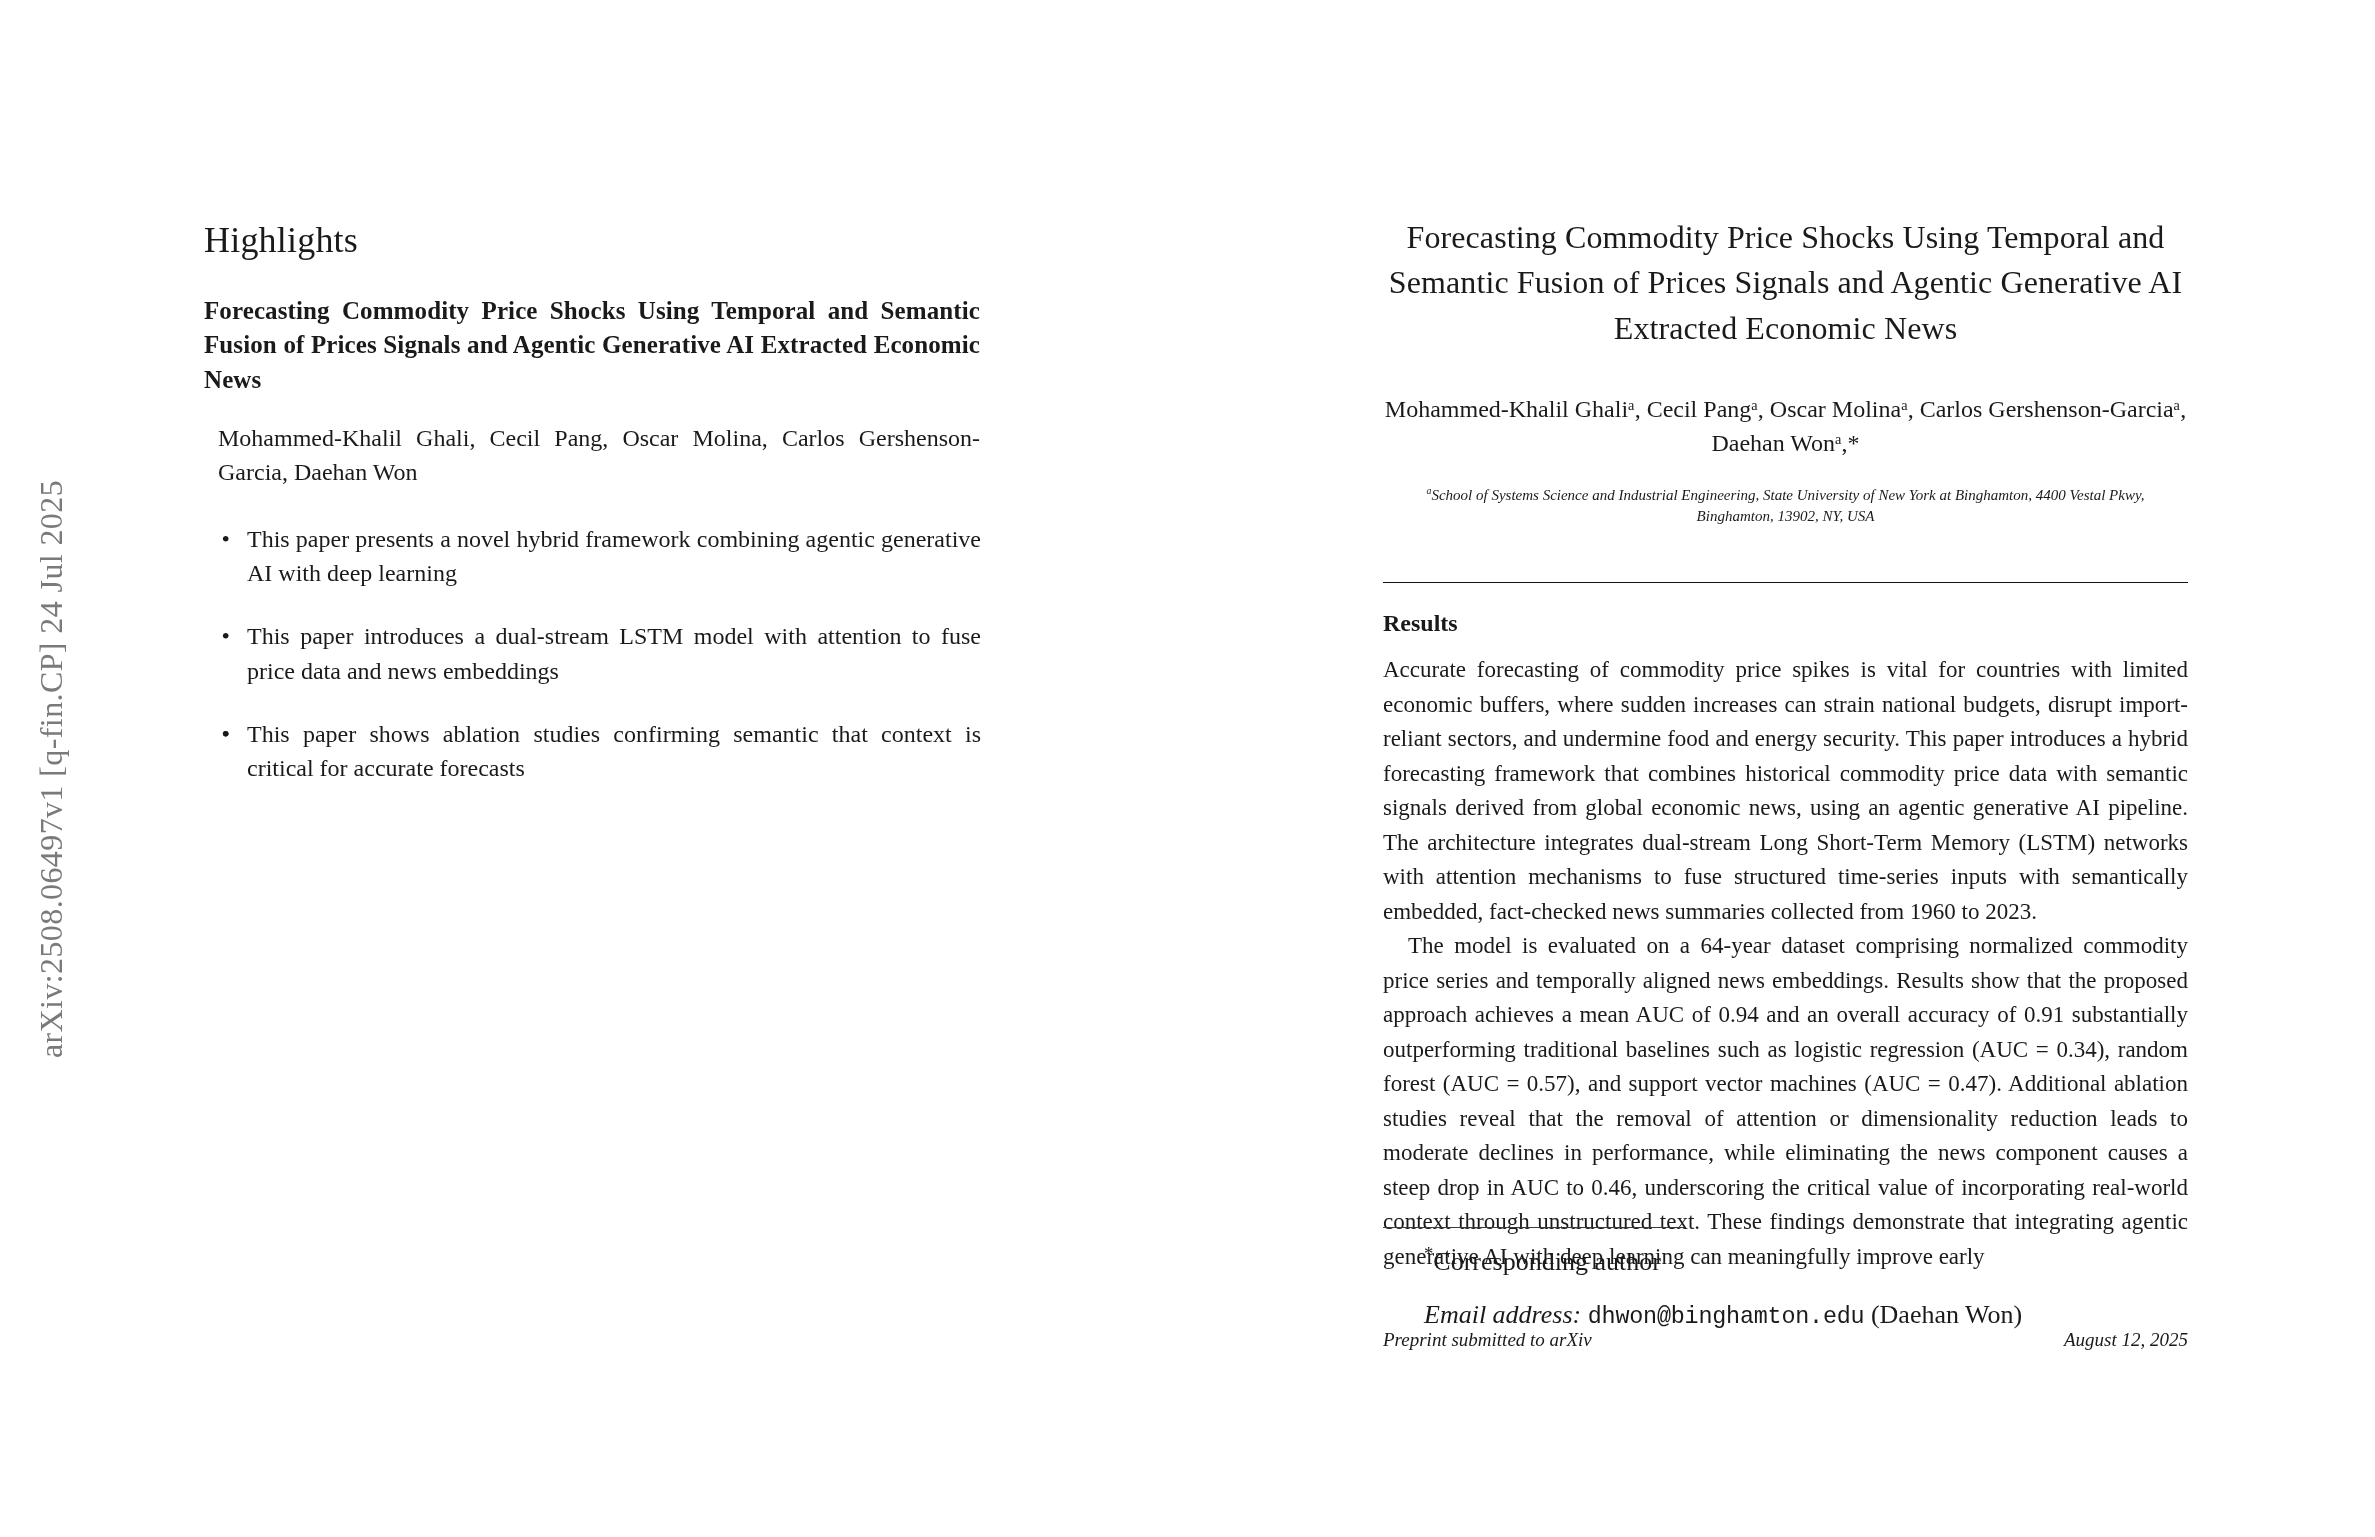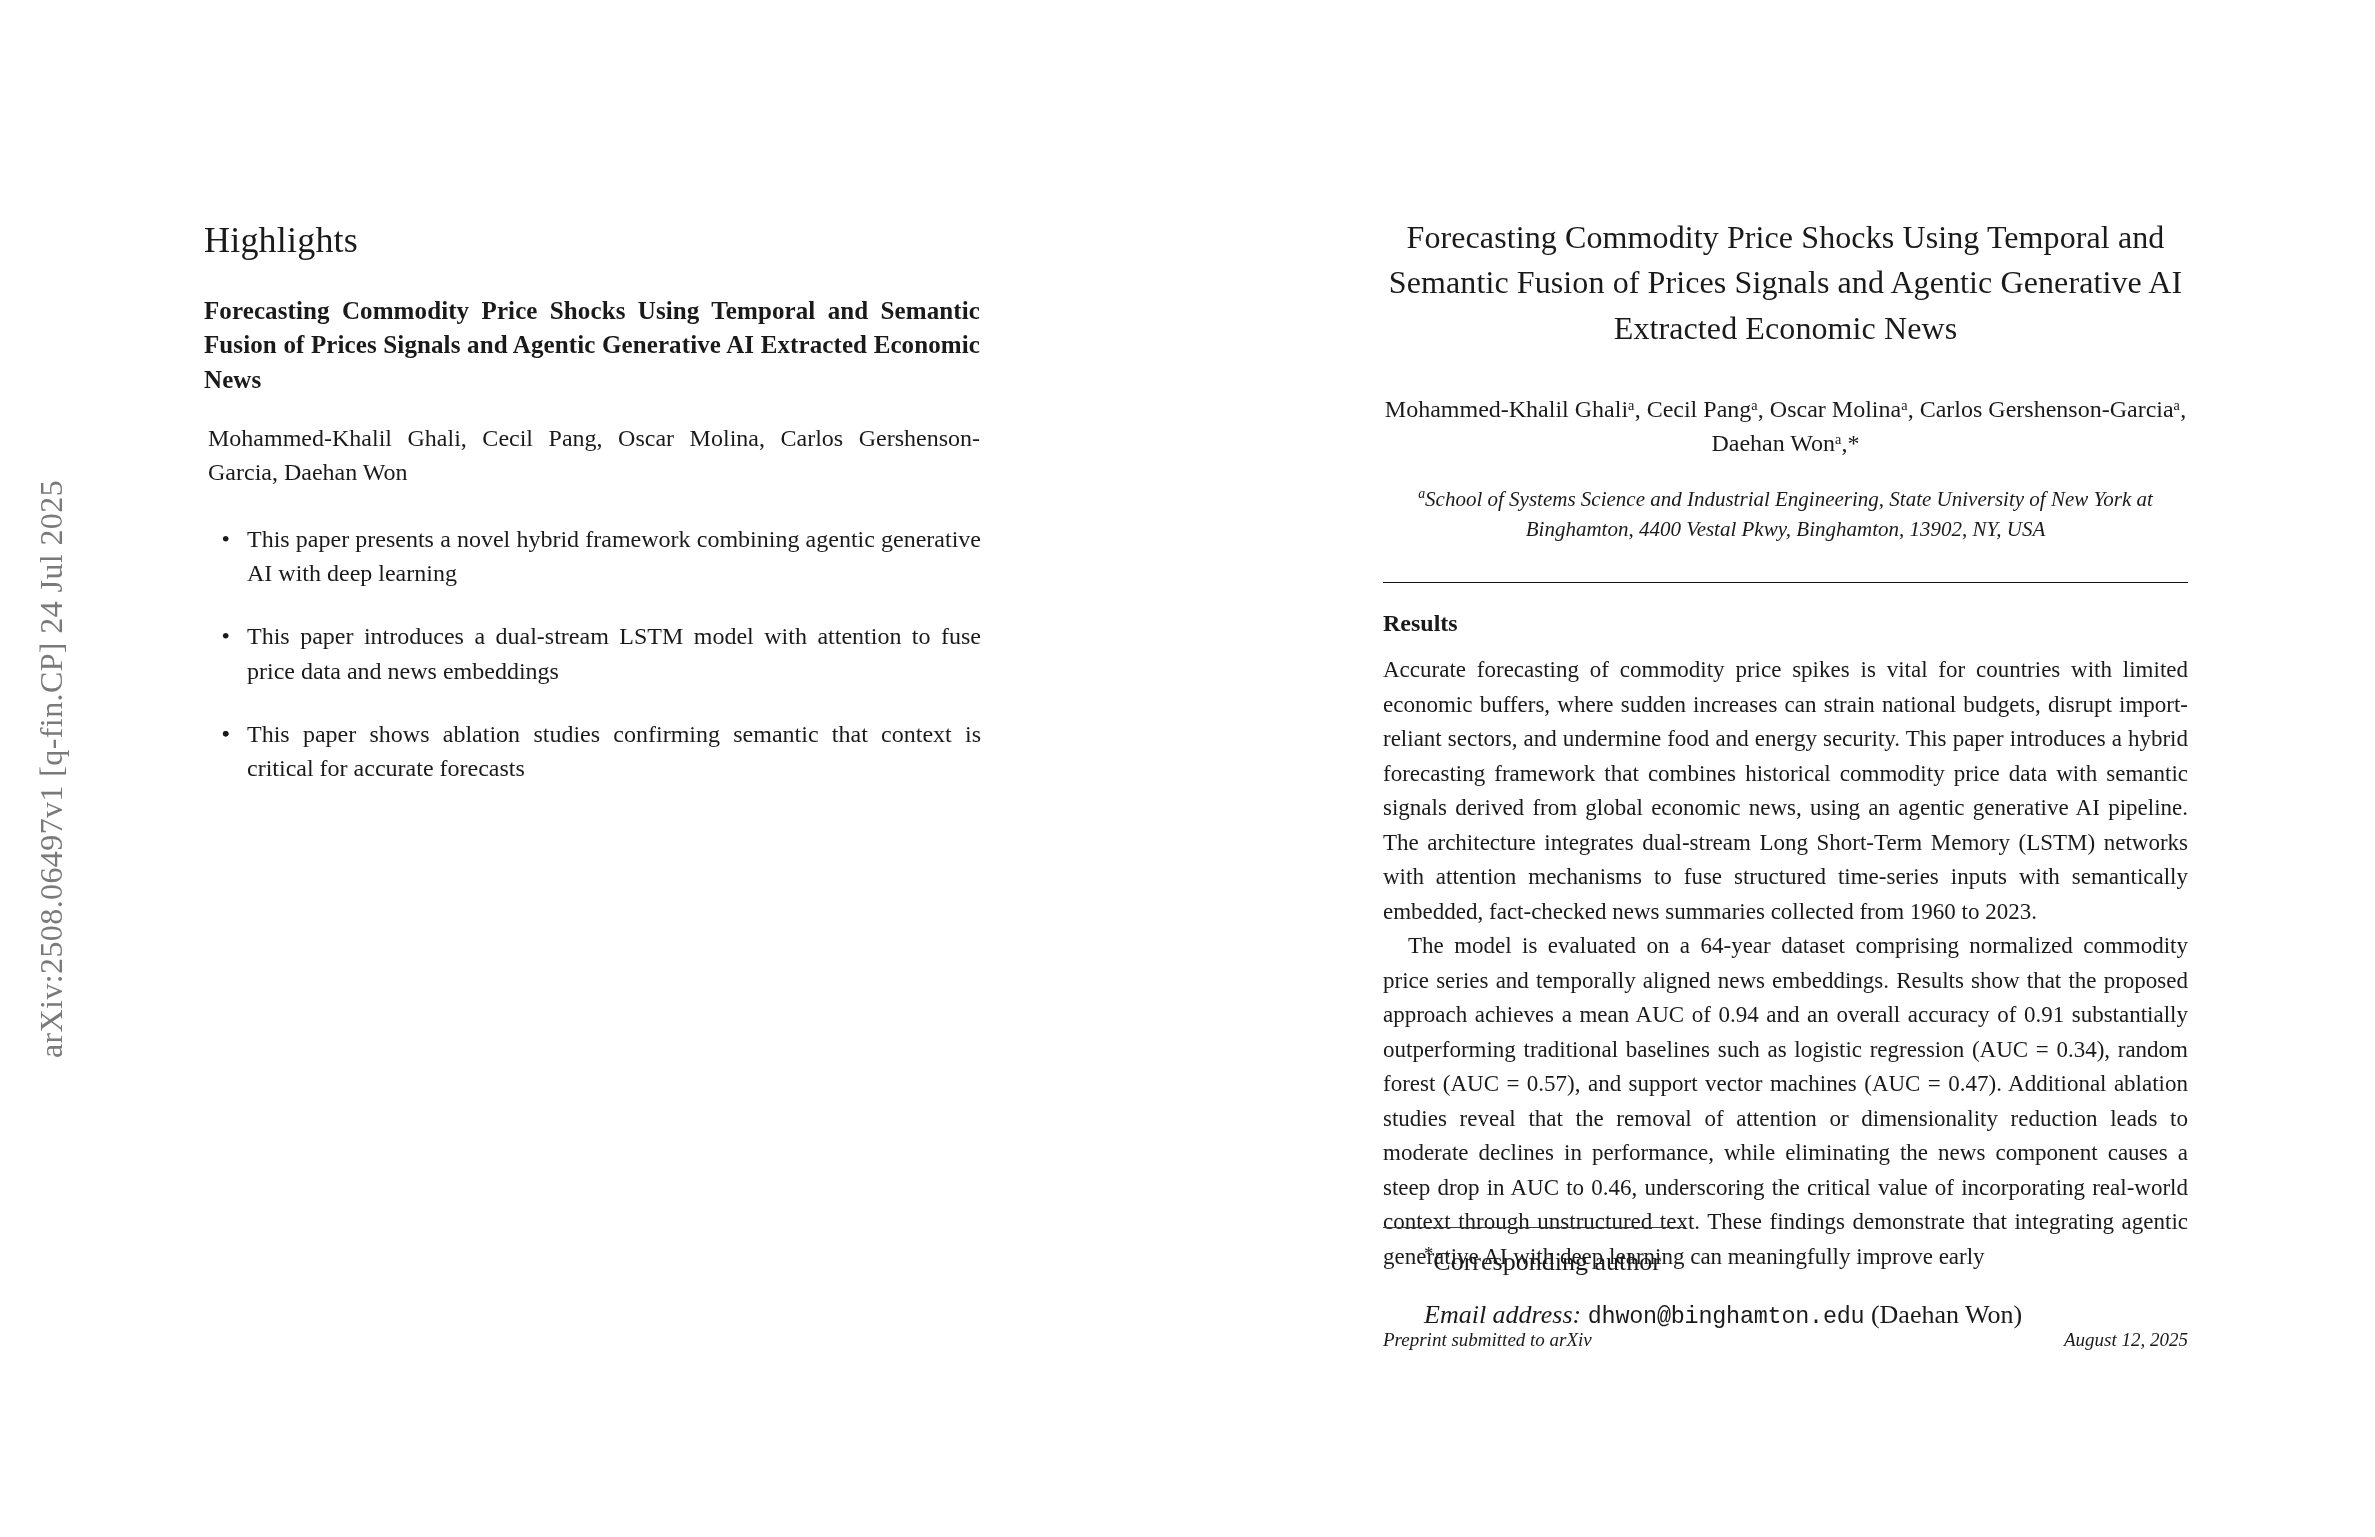--- a/index.html
+++ b/index.html
@@ -69,21 +69,21 @@
     text-align-last: left;
     margin: 0 0 25px 0;
     letter-spacing: 0.1px;
   }
   #highlights-authors {
     font-size: 24px;
     font-weight: 400;
     line-height: 1.4;
     text-align: justify;
     text-align-last: left;
-    margin: 0 0 33px 4px;
+    margin: 0 0 33px 14px;
   }
   #highlights-list {
     list-style: none;
     margin: 0;
     padding: 0;
   }
   #highlights-list li {
     position: relative;
     padding-left: 43px;
     margin: 0 0 29px 0;
@@ -121,21 +121,21 @@
     line-height: 1.42;
     text-align: center;
     margin: 0 0 25px 0;
   }
   #author-line sup, #affiliation sup {
     font-size: 0.66em;
     vertical-align: super;
     line-height: 0;
   }
   #affiliation {
-    font-size: 21px;
+    font-size: 15px;
     font-style: italic;
     line-height: 1.4;
     text-align: center;
     margin: 0;
     padding: 0 13.6px;
   }
   #abstract-rule {
     border: 0;
     border-top: 1.9px solid #111111;
     margin: 0;

